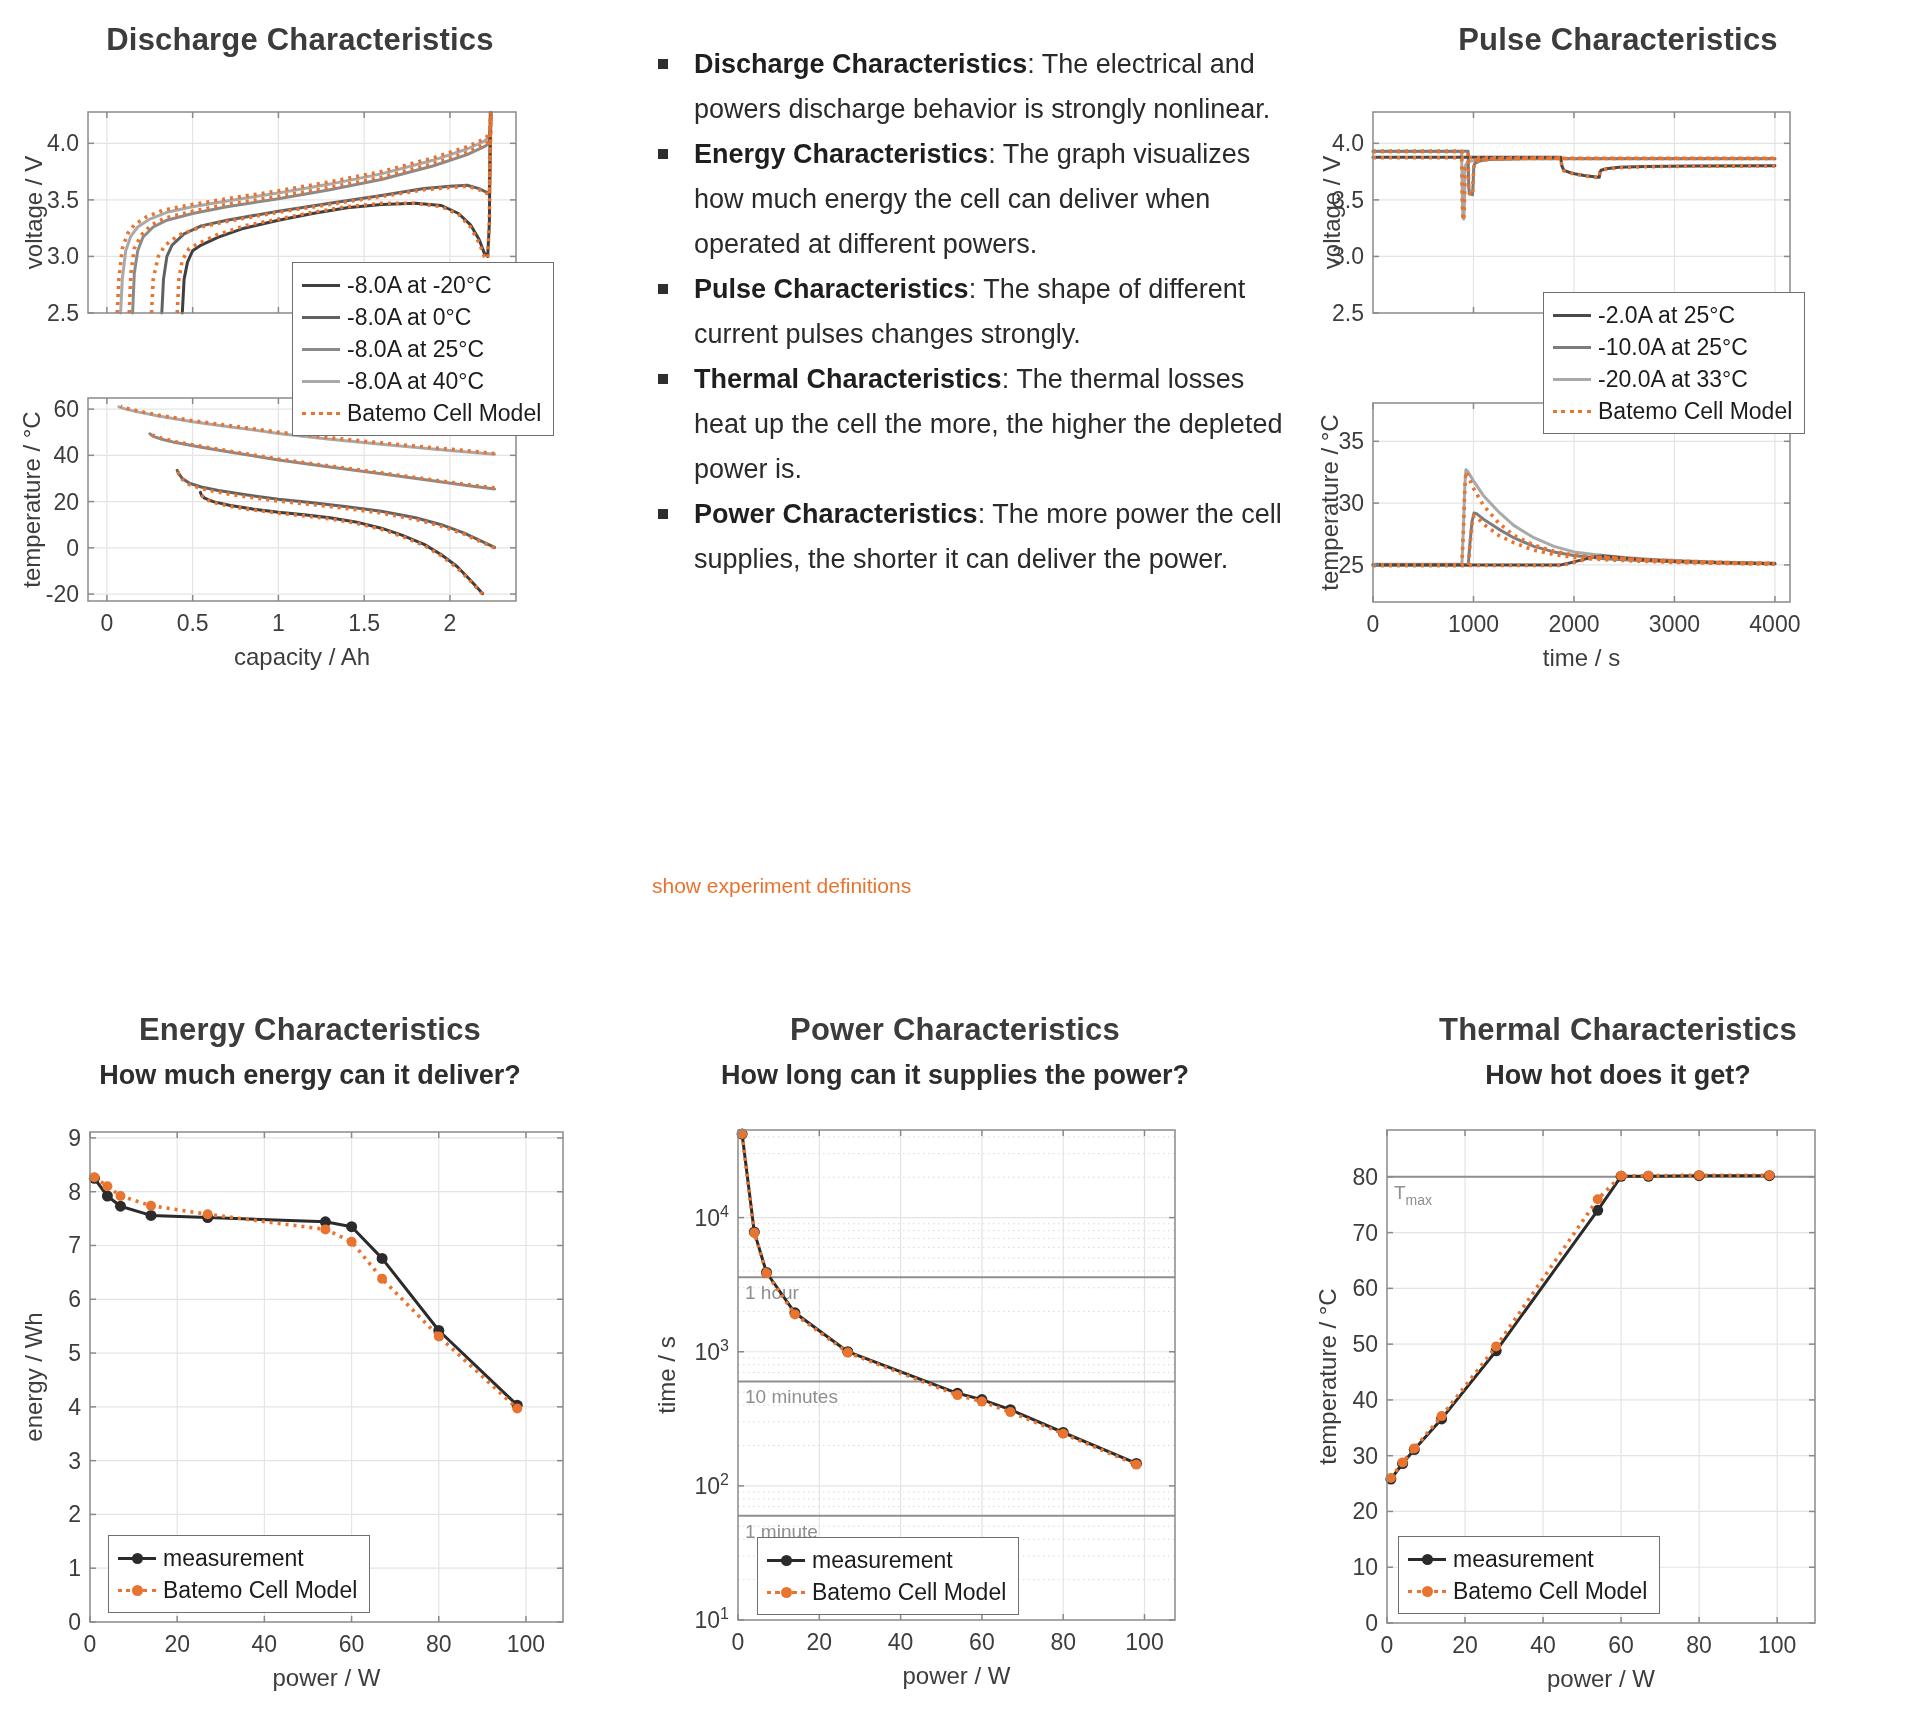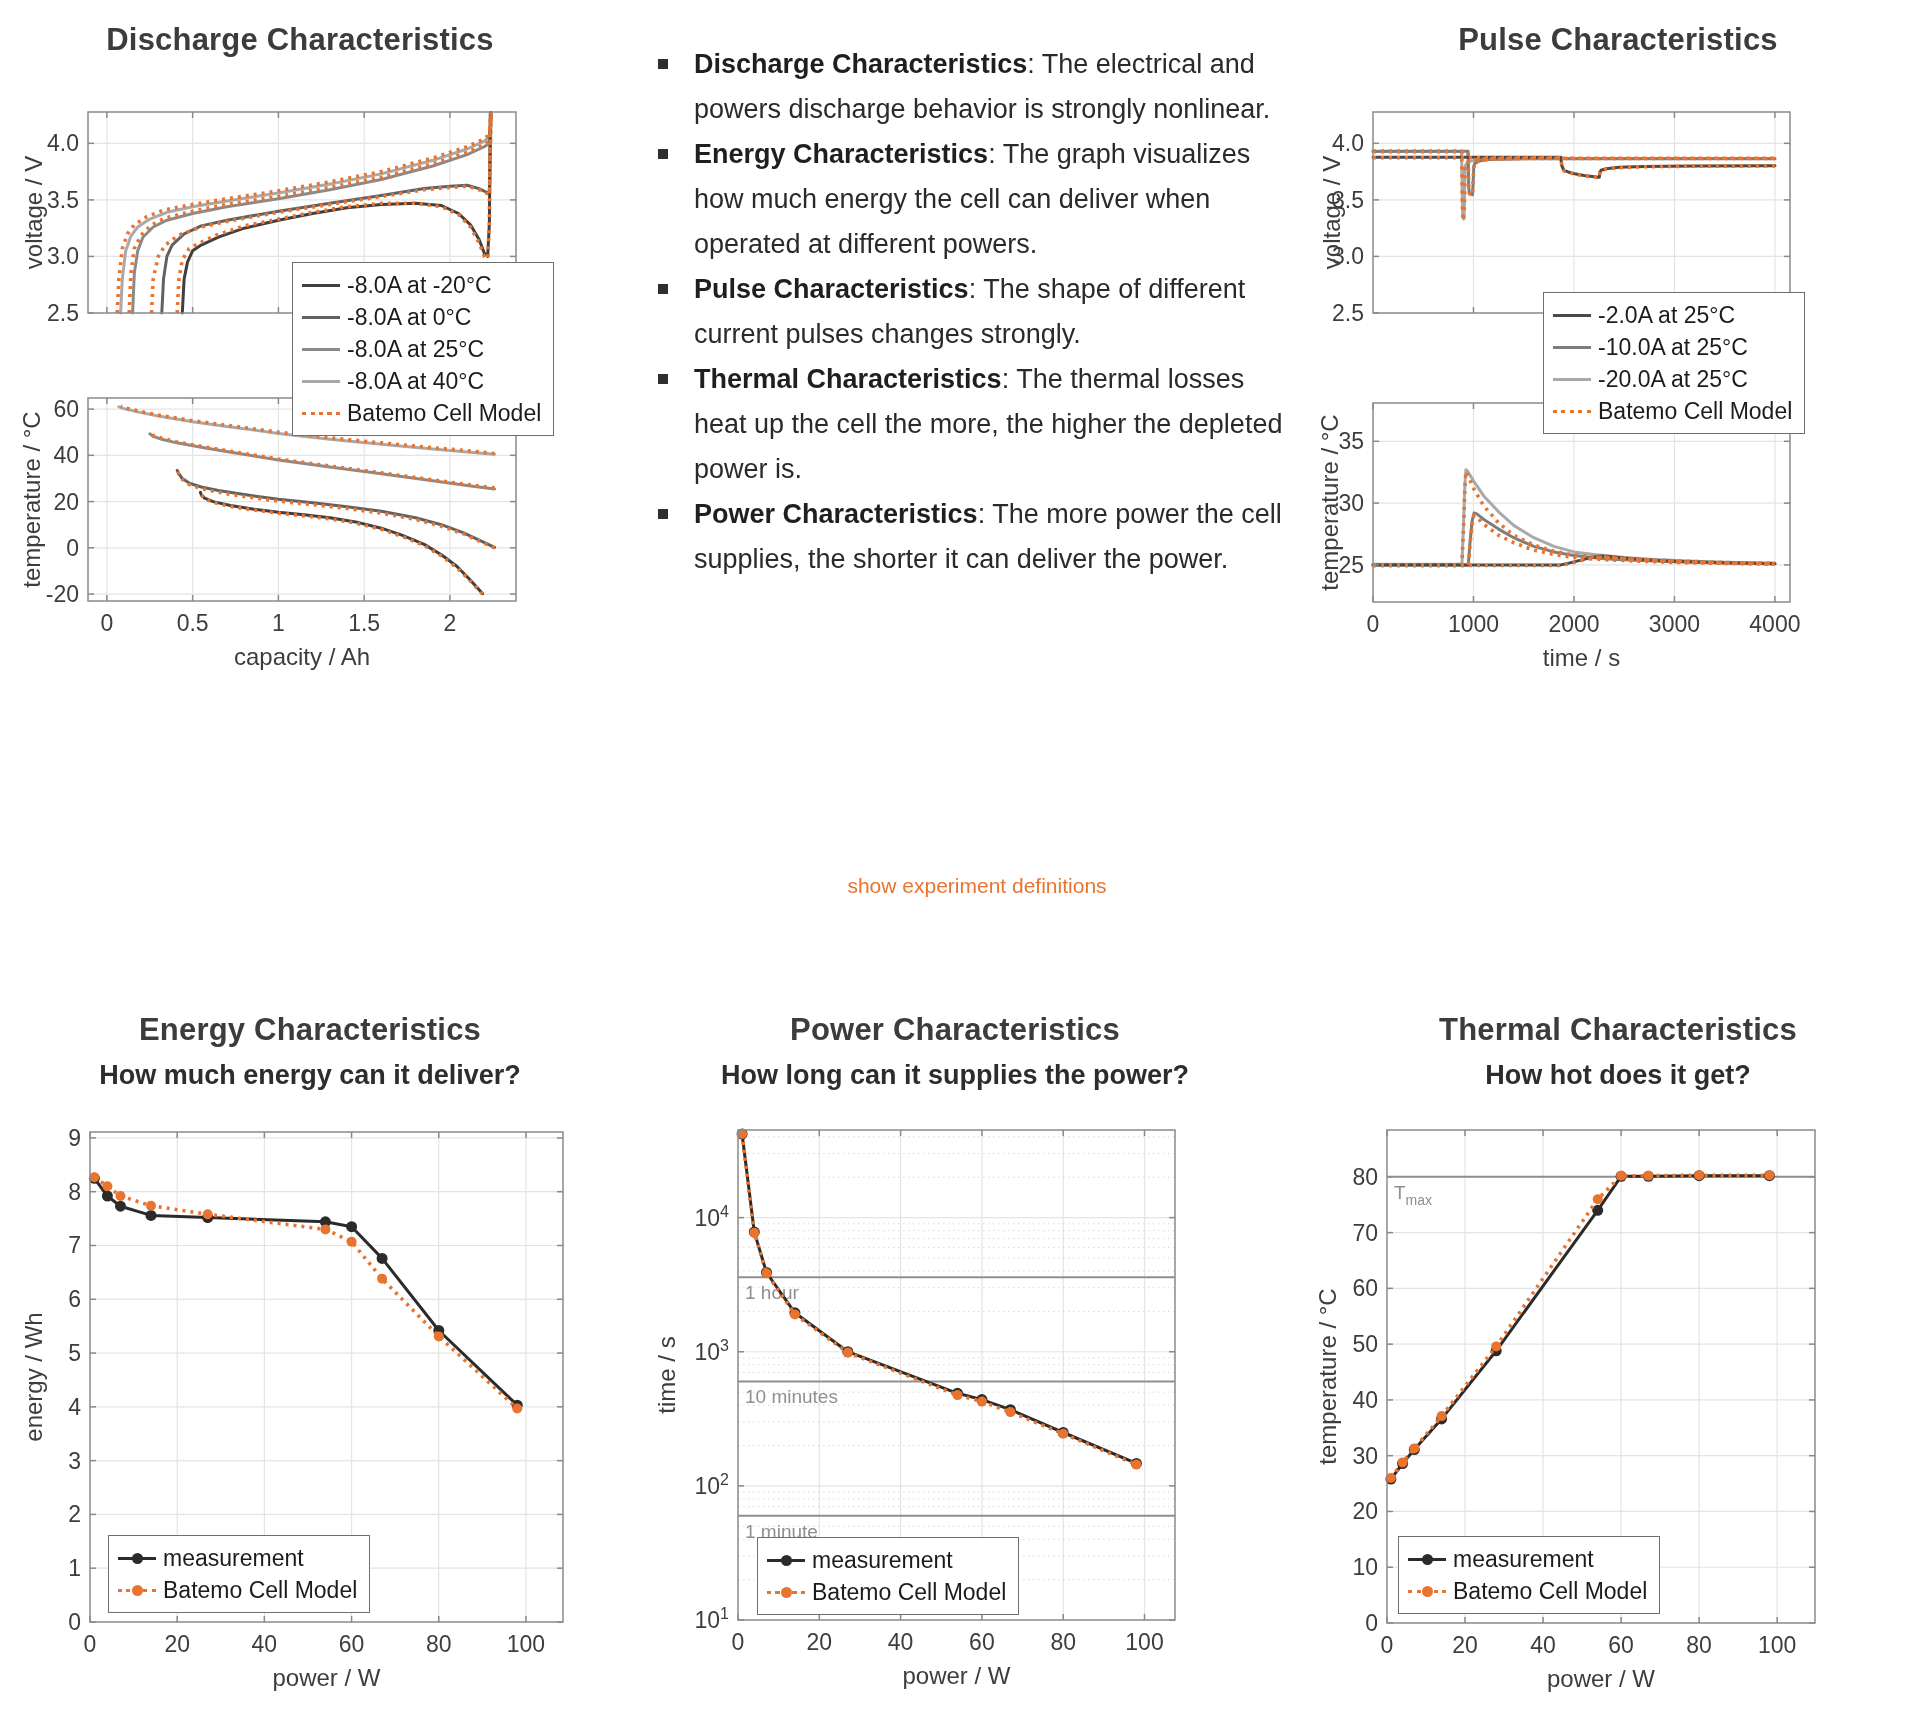--- a/index.html
+++ b/index.html
@@ -25,21 +25,21 @@
   .lrow{display:flex;align-items:center;height:30px}
   .sw{position:relative;width:38px;height:13px;flex:0 0 38px;margin-right:7px}
   .swl{position:absolute;left:0;right:0;top:5px;height:3.5px}
   .swd{position:absolute;left:14px;top:1.5px;width:11px;height:11px;border-radius:50%}
   .llab{font-size:23px;color:#1c1c1c;white-space:nowrap}
   #bullets{position:absolute;left:652px;top:42px;width:650px}
   .bullet{display:flex}
   .sq{width:10px;height:10px;background:#2e2e2e;margin:17px 26px 0 6px;flex:0 0 10px}
   .bullet p{margin:0;font-size:27px;line-height:45px;color:#2a2a2a}
   .bullet strong{font-weight:700;color:#1f1f1f}
-  #deflink{position:absolute;left:652px;top:874px;width:650px;text-align:center}
+  #deflink{position:absolute;left:652px;top:874px;width:650px;}
   #deflink a{color:#e8742f;font-size:21px;font-weight:500;text-decoration:none;cursor:pointer}
 </style>
 </head>
 <body>
 
 <section class="panel" id="p-discharge">
   <h2 class="chart-title">Discharge Characteristics</h2>
   <svg id="svg-d1" width="540" height="250">
       <line x1="76.86973947895792" y1="24" x2="76.86973947895792" y2="225" stroke="#e4e4e4" stroke-width="1.2"></line>
       <line x1="162.64128256513027" y1="24" x2="162.64128256513027" y2="225" stroke="#e4e4e4" stroke-width="1.2"></line>
@@ -287,21 +287,21 @@
       <div class="lrow">
         <span class="sw">
           <span class="swl" style="background: rgb(125, 125, 125);"></span>
         </span>
         <span class="llab">-10.0A at 25°C</span>
       </div>
       <div class="lrow">
         <span class="sw">
           <span class="swl" style="background: rgb(169, 169, 169);"></span>
         </span>
-        <span class="llab">-20.0A at 25°C</span>
+        <span class="llab">-20.0A at 33°C</span>
       </div>
       <div class="lrow">
         <span class="sw">
           <span class="swl" style="background: repeating-linear-gradient(90deg, rgb(232, 116, 47) 0px, rgb(232, 116, 47) 4px, transparent 4px, transparent 8.5px);"></span>
         </span>
         <span class="llab">Batemo Cell Model</span>
       </div>
     </div>
 </section>
 

